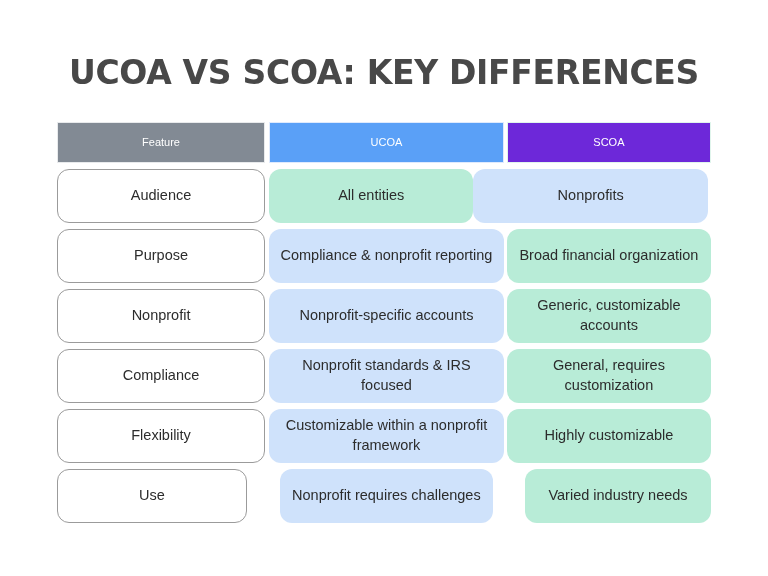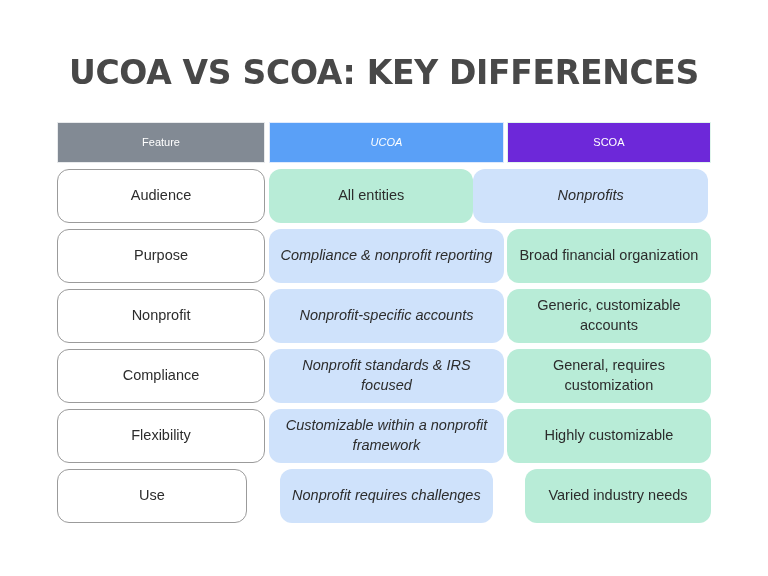--- a/index.html
+++ b/index.html
@@ -54,21 +54,21 @@
     align-items: center;
     justify-content: center;
     text-align: center;
     padding: 4px 10px;
     font-size: 14.5px;
     line-height: 1.35;
     color: #2c2c2c;
     font-family: "Liberation Sans", sans-serif;
   }
   .col-feature { width: 217px; margin-right: 4px; }
-  .col-ucoa    { width: 245px; margin-right: 3px; font-style: italic; }
+  .col-ucoa    { width: 245px; margin-right: 3px; }
   .col-scoa    { width: 213px; }
 
   .header-row .cell {
     height: 41px;
     color: #ffffff;
     font-size: 11px;
     text-align: center;
   }
   .header-row .col-feature {
     background: #828a94;

